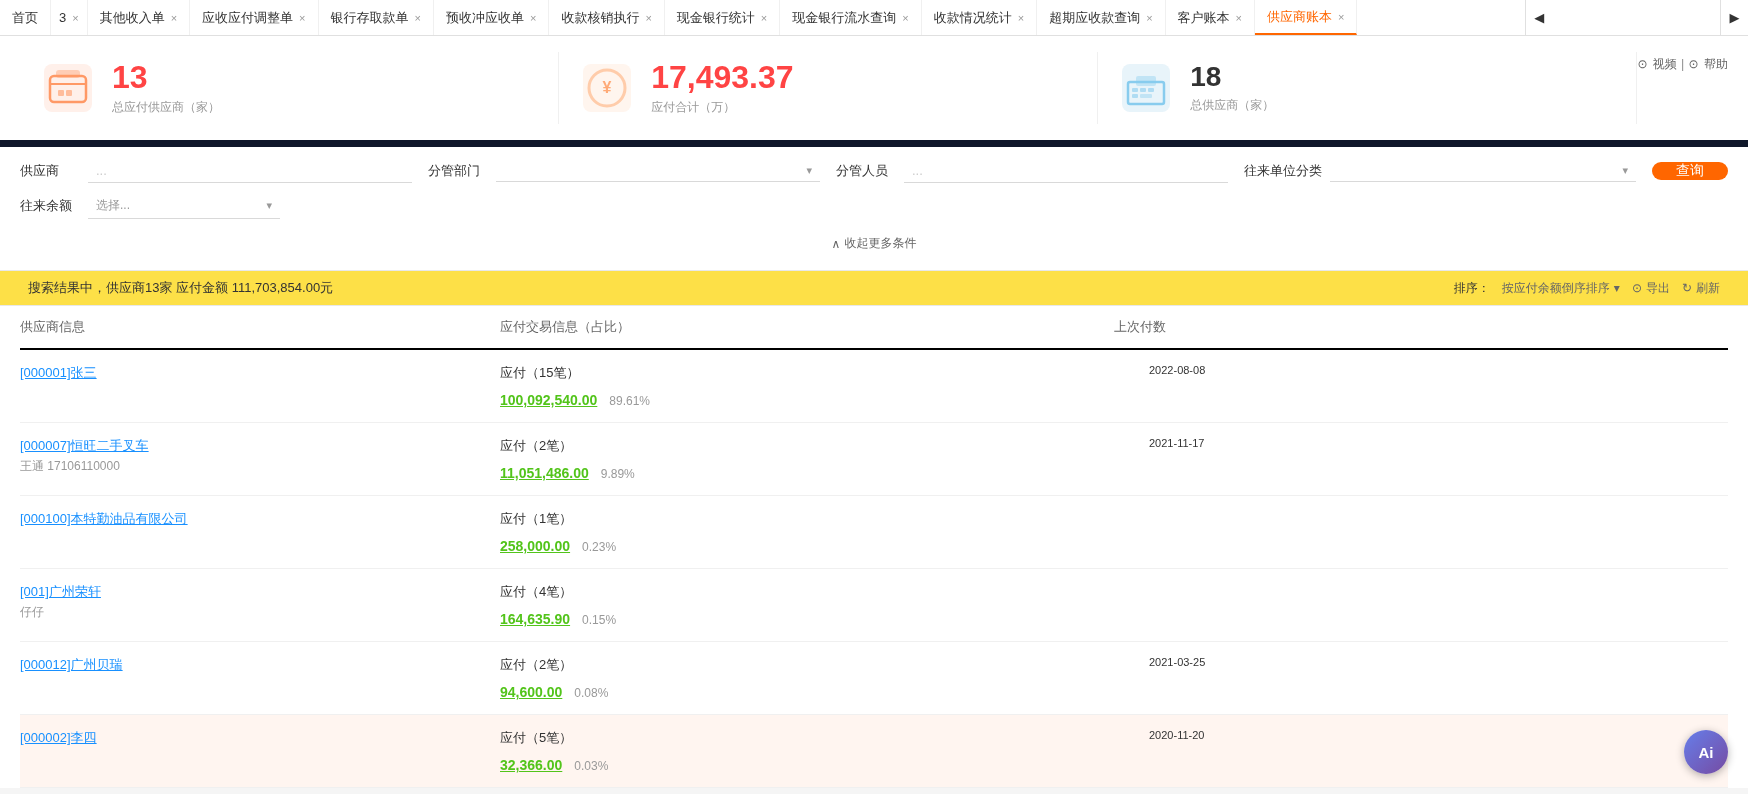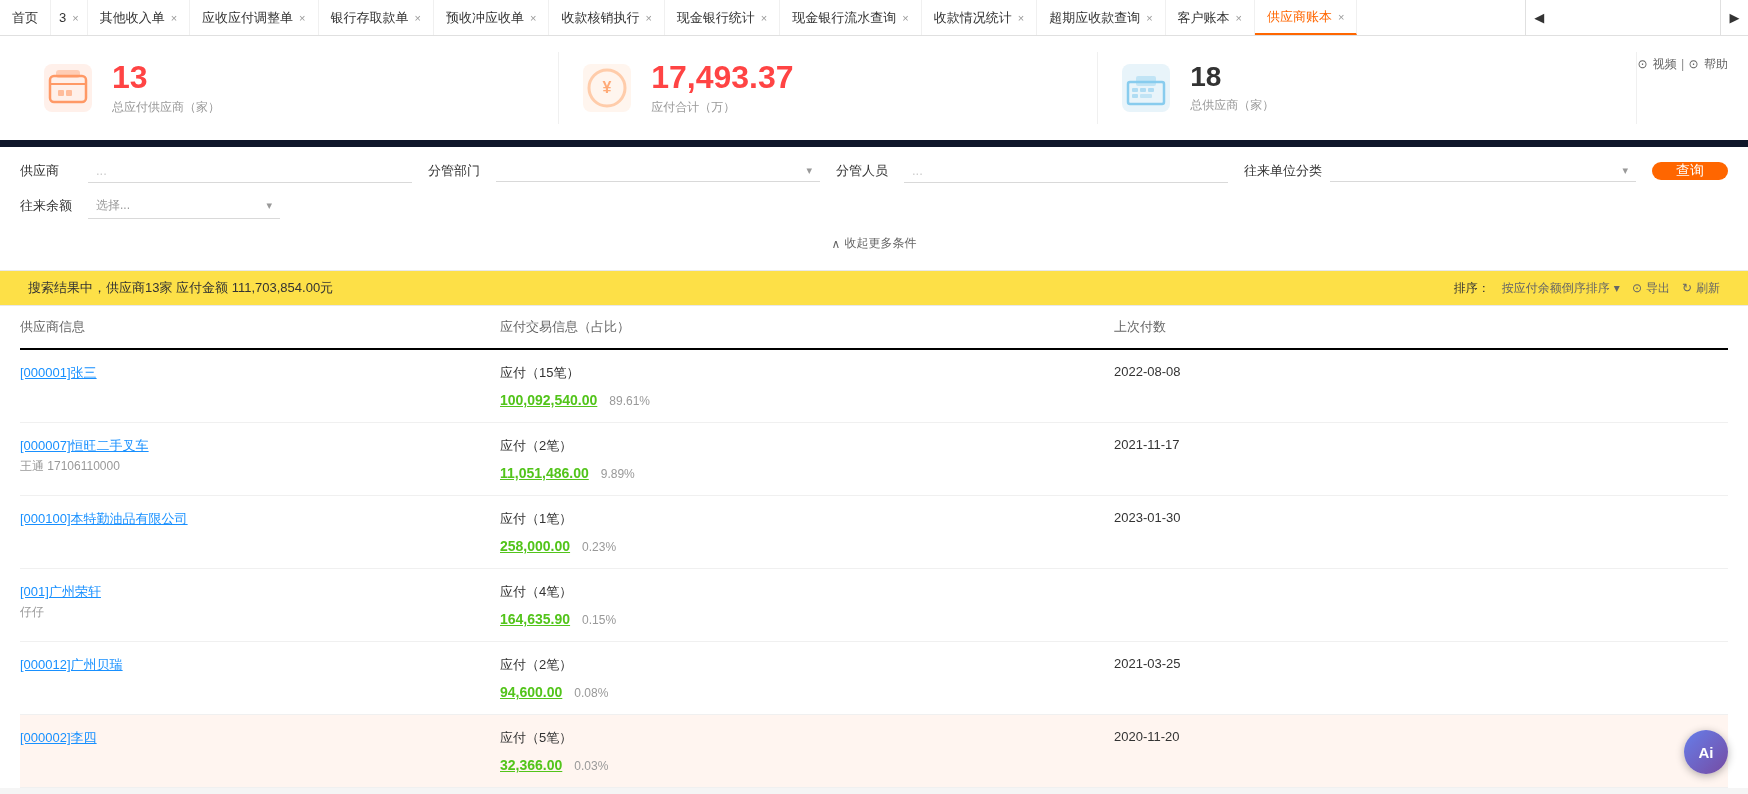--- a/index.html
+++ b/index.html
@@ -90,21 +90,21 @@
       display: grid; grid-template-columns: 480px 1fr 1fr;
       padding: 14px 0; border-bottom: 1px solid #f0f0f0; align-items: start;
     }
     .table-row.highlighted { background: #fff5f0; }
     .supplier-link { color: #1890ff; text-decoration: underline; cursor: pointer; font-size: 13px; display: block; }
     .supplier-sub { color: #999; font-size: 12px; margin-top: 3px; }
     .tx-label { font-size: 13px; color: #333; }
     .tx-amount { color: #52c41a; font-size: 14px; font-weight: bold; text-decoration: underline; cursor: pointer; margin-top: 10px; display: block; }
     .tx-percent { color: #999; font-size: 12px; margin-left: 12px; }
     .tx-row { display: flex; align-items: baseline; gap: 0; }
-    .last-pay { color: #333; font-size: 13px; }
+    .last-pay { color: #333; font-size: 11px; margin-left: 35px; }
   </style>
 </head>
 <body>
 
 <div class="top-nav">
   <div class="nav-item">
     <span>首页</span>
   </div>
   <div class="nav-item" style="padding:0 8px;">
     <span>3</span>
@@ -323,21 +323,20 @@
     <div>
       <a class="supplier-link">[000100]本特勤油品有限公司</a>
     </div>
     <div>
       <span class="tx-label">应付（1笔）</span>
       <div class="tx-row">
         <a class="tx-amount">258,000.00</a>
         <span class="tx-percent">0.23%</span>
       </div>
     </div>
-    <div class="last-pay">2023-01-30</div>
   </div>
 
   <div class="table-row">
     <div>
       <a class="supplier-link">[001]广州荣轩</a>
       <div class="supplier-sub">仔仔</div>
     </div>
     <div>
       <span class="tx-label">应付（4笔）</span>
       <div class="tx-row">

